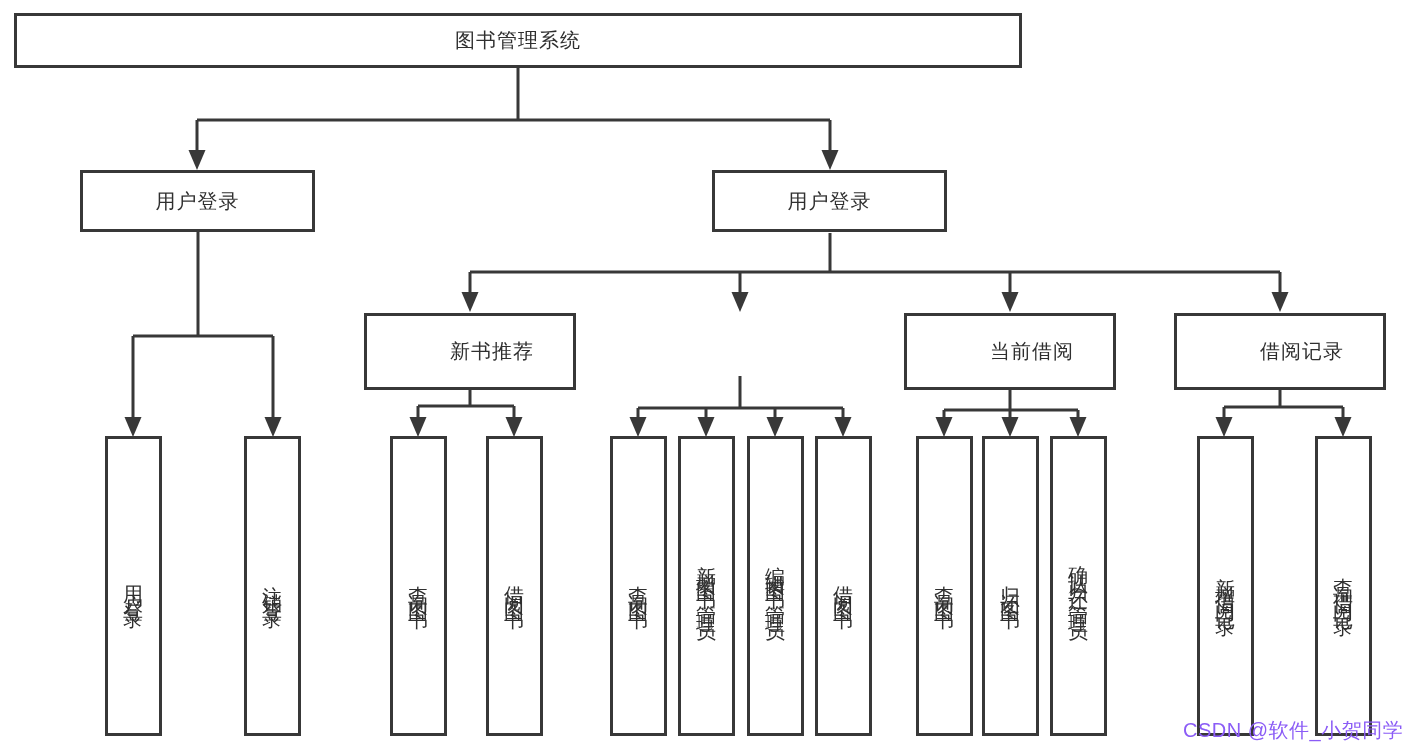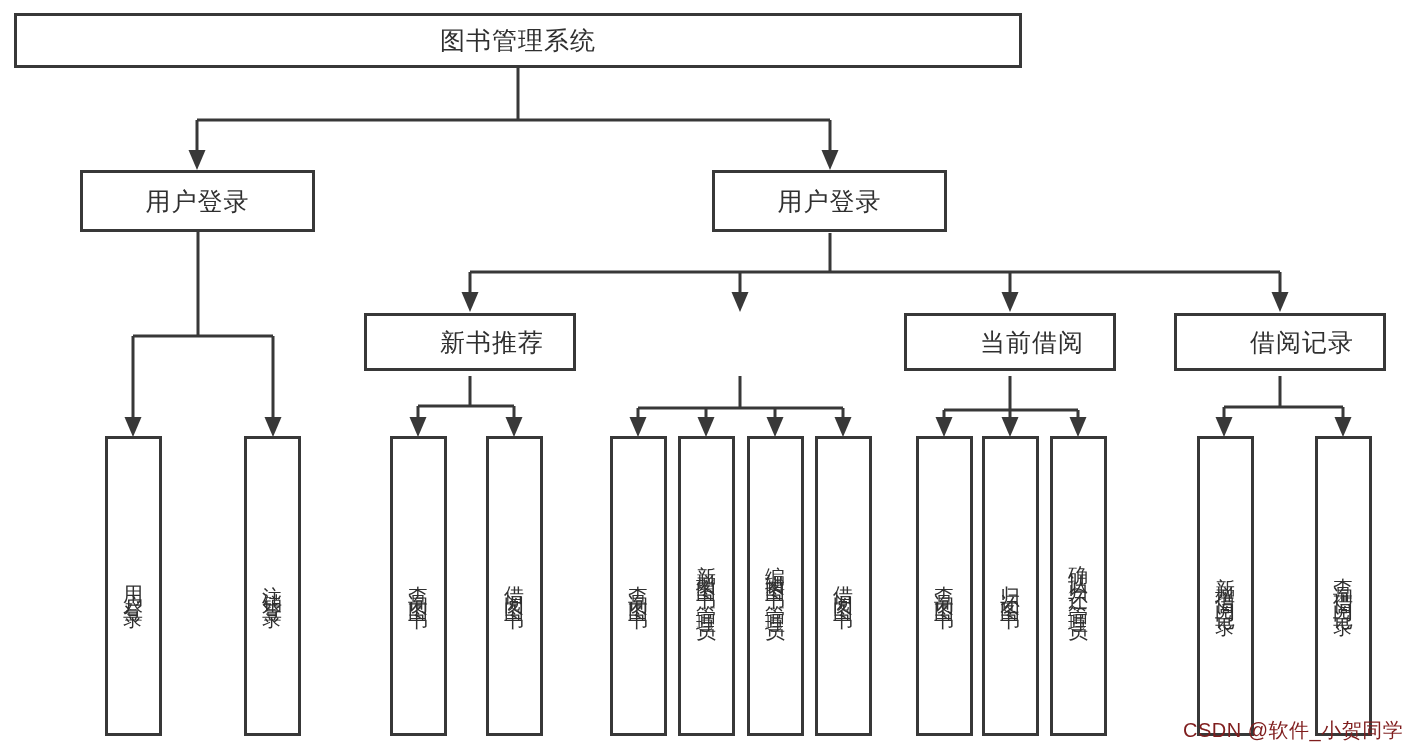--- a/index.html
+++ b/index.html
@@ -28,45 +28,45 @@
     box-sizing: border-box;
     border: 3px solid #383838;
     background: #ffffff;
     display: flex;
     align-items: center;
     justify-content: center;
     color: #2f2f2f;
     z-index: 2;
   }
   .box.hlabel {
-    font-size: 25px;
+    font-size: 20px;
     letter-spacing: 1px;
     white-space: nowrap;
   }
   .root-box {
     left: 14px; top: 13px; width: 1008px; height: 55px;
   }
   .l2-box { height: 62px; width: 235px; top: 170px; }
-  .l3-box { height: 58px; width: 212px; top: 313px; padding-left: 44px; }
+  .l3-box { height: 77px; width: 212px; top: 313px; padding-left: 44px; }
   .leaf-box { top: 436px; height: 300px; width: 57px; }
   .vtext {
     writing-mode: vertical-rl;
     text-orientation: mixed;
     font-size: 20px;
     letter-spacing: 8px;
     line-height: 1;
     color: #2f2f2f;
     white-space: nowrap;
   }
   .watermark {
     position: absolute;
     left: 1183px;
     top: 717px;
     font-size: 20px;
-    color: #7f1d1d;
+    color: #8b5cf6;
     z-index: 5;
     white-space: nowrap;
     letter-spacing: 0.5px;
   }
 </style>
 </head>
 <body>
 
 <div class="canvas">
 

